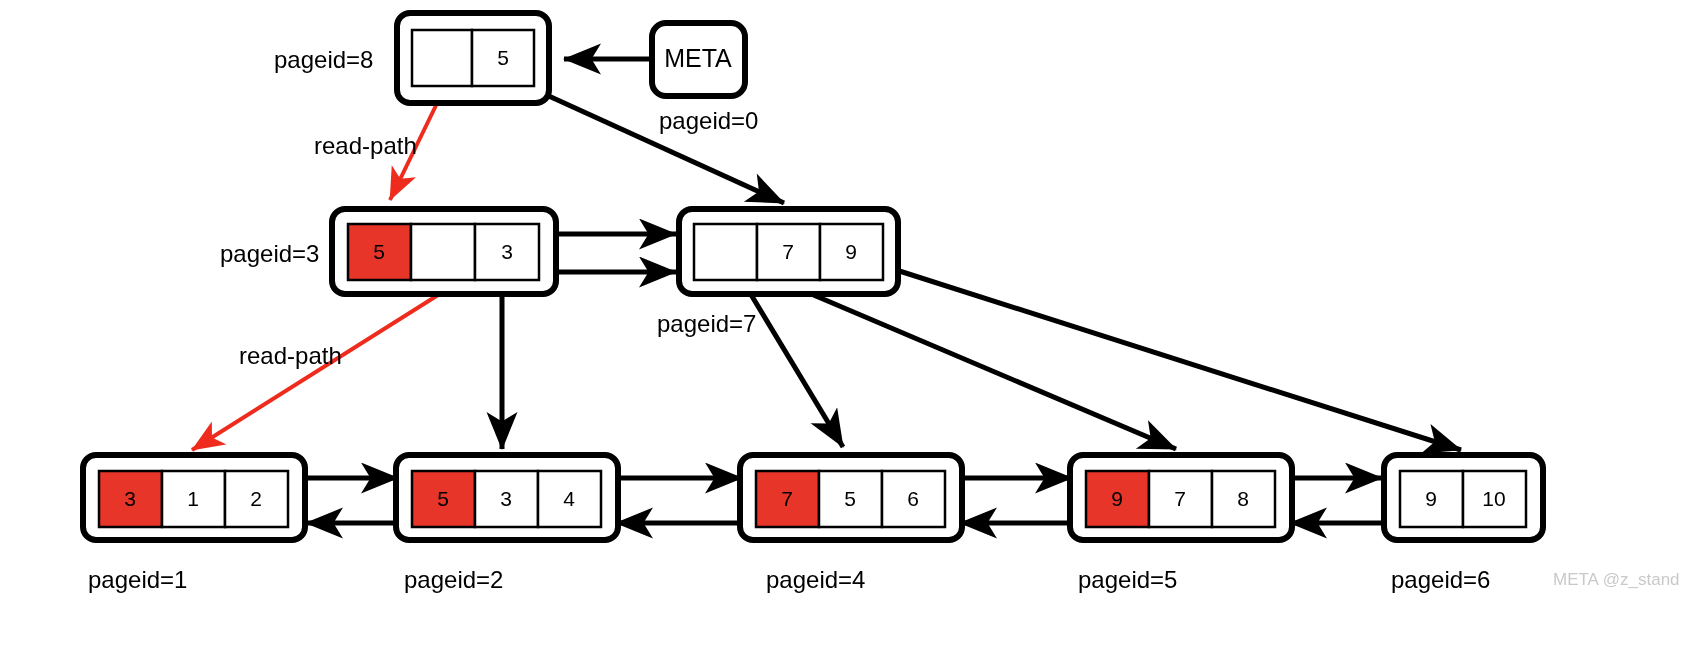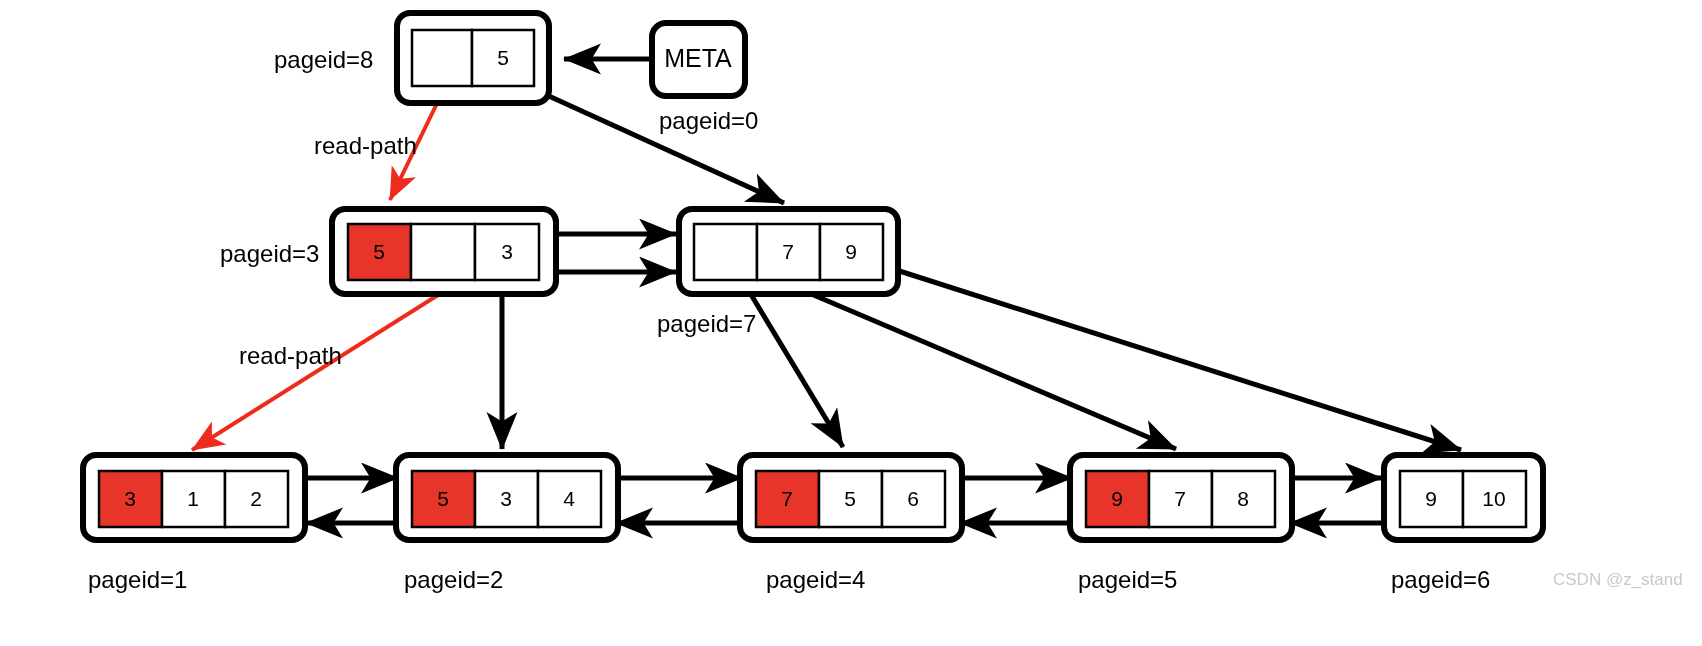--- a/index.html
+++ b/index.html
@@ -219,15 +219,15 @@
       <text class="cell-text" x="1431" y="500">9</text>
       <rect class="cell-rect" x="1463" y="471" width="63" height="56" fill="#ffffff"></rect>
       <text class="cell-text" x="1494" y="500">10</text>
     </g>
     <text class="page-label" x="1391" y="588">pageid=6</text>
 
     <text class="read-label" x="314" y="154">read-path</text>
     <text class="read-label" x="239" y="364">read-path</text>
   </svg>
 
-  <div class="watermark" style="left:1553px; top:570px;">CSDN @z_stand</div>
+  <div class="watermark" style="left:1553px; top:570px;">META @z_stand</div>
 
 </div>
 
 </body></html>

